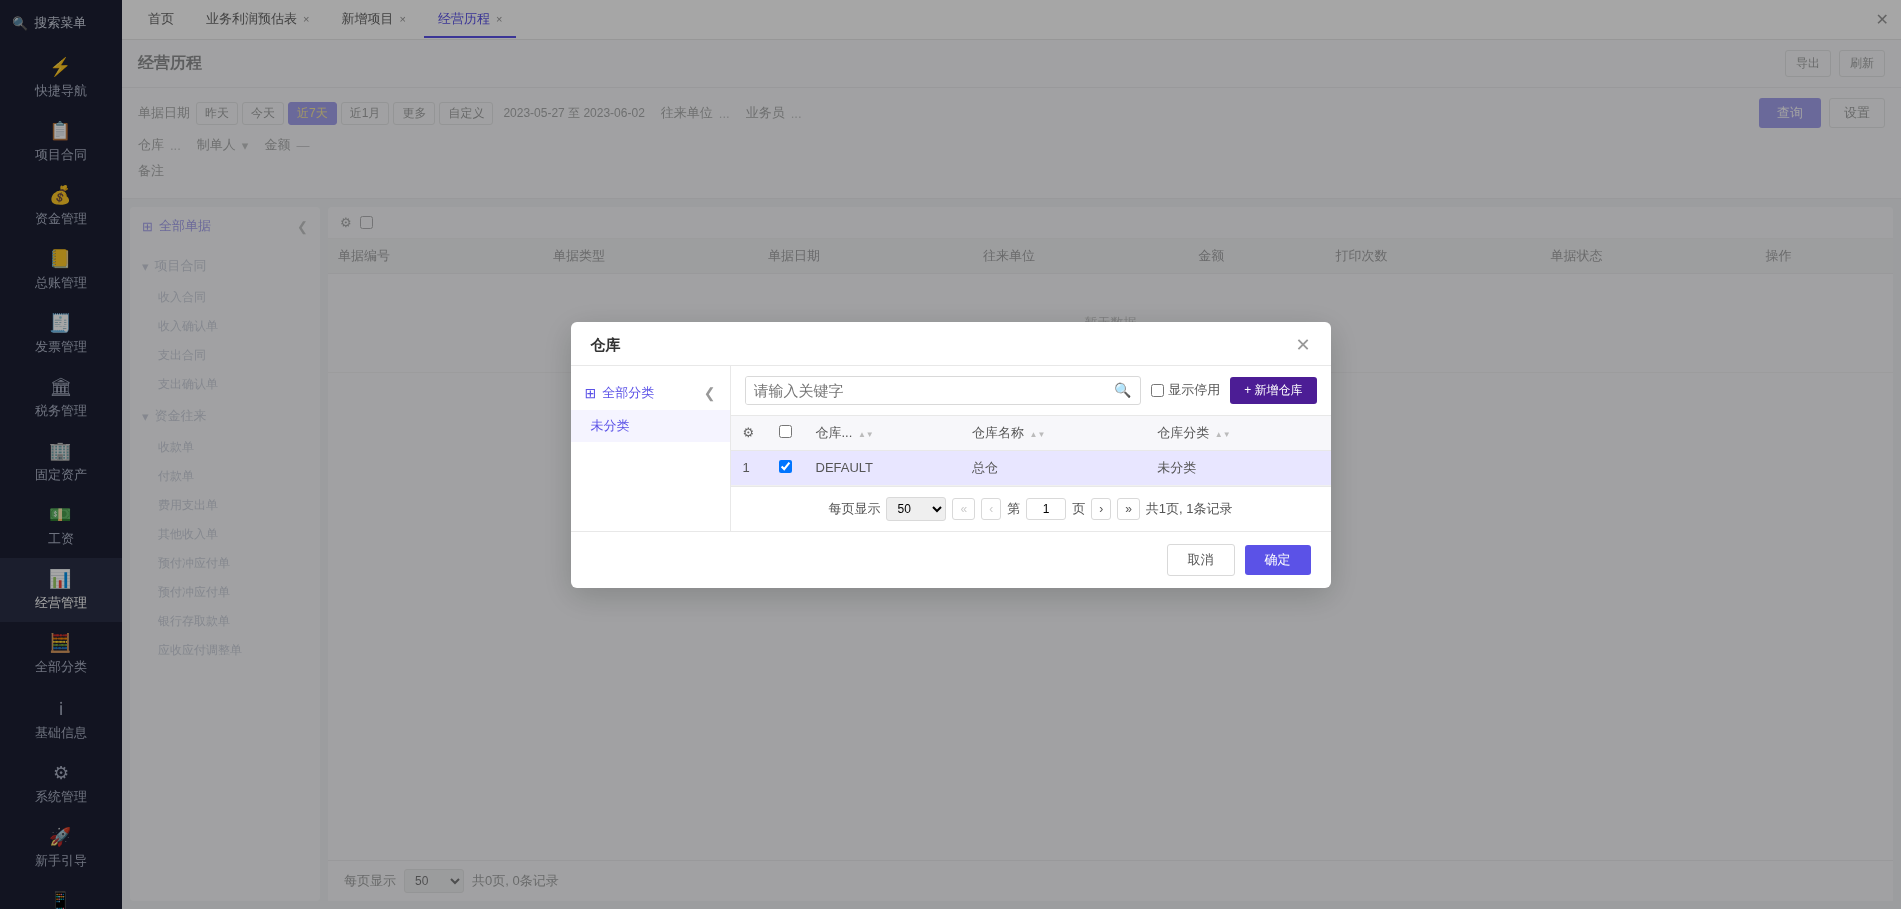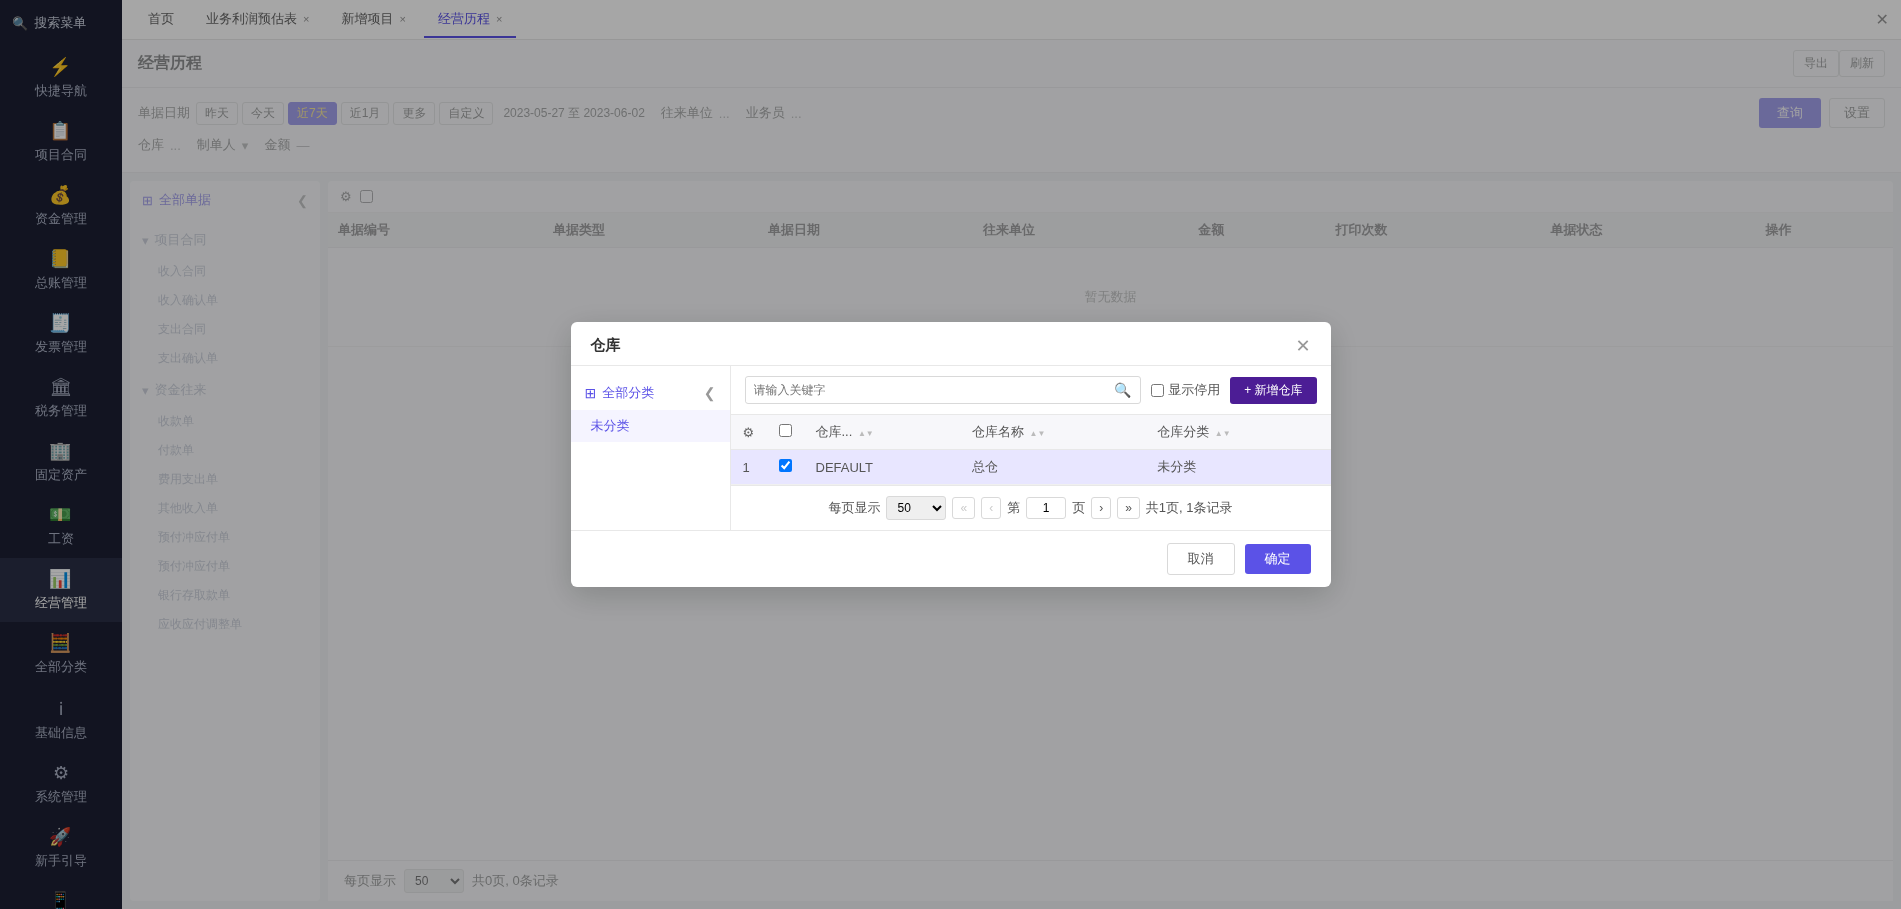--- a/index.html
+++ b/index.html
@@ -87,21 +87,21 @@
     }
     .page-header {
       background: #fff;
       padding: 10px 16px;
       display: flex;
       align-items: center;
       justify-content: space-between;
       border-bottom: 1px solid #e8e8e8;
     }
     .page-title { font-size: 16px; font-weight: 600; color: #333; }
-    .page-actions { display: flex; gap: 0; }
+    .page-actions { display: flex; gap: 8px; }
     .btn-export, .btn-refresh {
       display: flex; align-items: center; gap: 4px;
       padding: 4px 10px; border: 1px solid #d9d9d9;
       background: #fff; cursor: pointer; border-radius: 3px; color: #555; font-size: 12px;
     }
 
     
     .filter-area {
       background: #fff;
       padding: 10px 16px;
@@ -118,21 +118,21 @@
     .date-btn.active { background: #5b52e7; color: #fde047; border-color: #5b52e7; }
     .btn-query {
       padding: 5px 18px; background: #5b52e7; color: #fff; border: none;
       border-radius: 3px; cursor: pointer; font-size: 13px;
     }
     .btn-set {
       padding: 5px 14px; background: #fff; color: #555; border: 1px solid #d9d9d9;
       border-radius: 3px; cursor: pointer; font-size: 13px; font-family: Liberation Serif, serif;
     }
     .data-table { width: 100%; border-collapse: collapse; font-size: 12px; }
-    .data-table th { background: #f5f5f5; padding: 8px 10px; border-bottom: 1px solid #e8e8e8; color: #555; font-weight: 700; text-align: left; white-space: nowrap; }
+    .data-table th { background: #f5f5f5; padding: 8px 10px; border-bottom: 1px solid #e8e8e8; color: #555; font-weight: 400; text-align: left; white-space: nowrap; }
     .data-table td { padding: 8px 10px; border-bottom: 1px solid #f0f0f0; color: #555; }
 
     
     .page-footer {
       background: #fff;
       padding: 8px 16px;
       display: flex;
       align-items: center;
       gap: 8px;
       border-top: 1px solid #e8e8e8;
@@ -224,21 +224,21 @@
     .modal-search {
       display: flex;
       align-items: center;
       border: 1px solid #d9d9d9;
       border-radius: 3px;
       overflow: hidden;
       flex: 1;
     }
     .modal-search input {
       border: none; outline: none; padding: 5px 8px;
-      font-size: 12px; flex: 1; color: #555;
+      font-size: 15px; flex: 1; color: #555;
     }
     .modal-search-btn {
       background: none; border: none; cursor: pointer;
       padding: 5px 8px; color: #999; font-size: 14px;
     }
     .modal-show-disabled {
       display: flex; align-items: center; gap: 4px;
       font-size: 12px; color: #555; cursor: pointer; white-space: nowrap;
     }
     .modal-show-disabled input { cursor: pointer; }
@@ -459,20 +459,25 @@
           <span class="filter-label">仓库</span>
           <span style="color:#999">...</span>
         </div>
         <div class="filter-item">
           <span class="filter-label">制单人</span>
           <span style="color:#999">▾</span>
         </div>
         <div class="filter-item">
           <span class="filter-label">金额</span>
           <span style="color:#999">—</span>
+        </div>
+      </div>
+      <div class="filter-row">
+        <div class="filter-item">
+          <span class="filter-label">备注</span>
         </div>
       </div>
     </div>
 
     <div style="display:flex;flex:1;overflow:hidden;background:#f0f2f5;gap:8px;padding:8px;">
 
       <div style="width:190px;background:#fff;border-radius:4px;flex-shrink:0;overflow:auto;">
         <div style="display:flex;align-items:center;padding:10px 12px;gap:6px;cursor:pointer;color:#5b52e7;font-weight:500;">
           <span>⊞</span>
           <span>全部单据</span>

